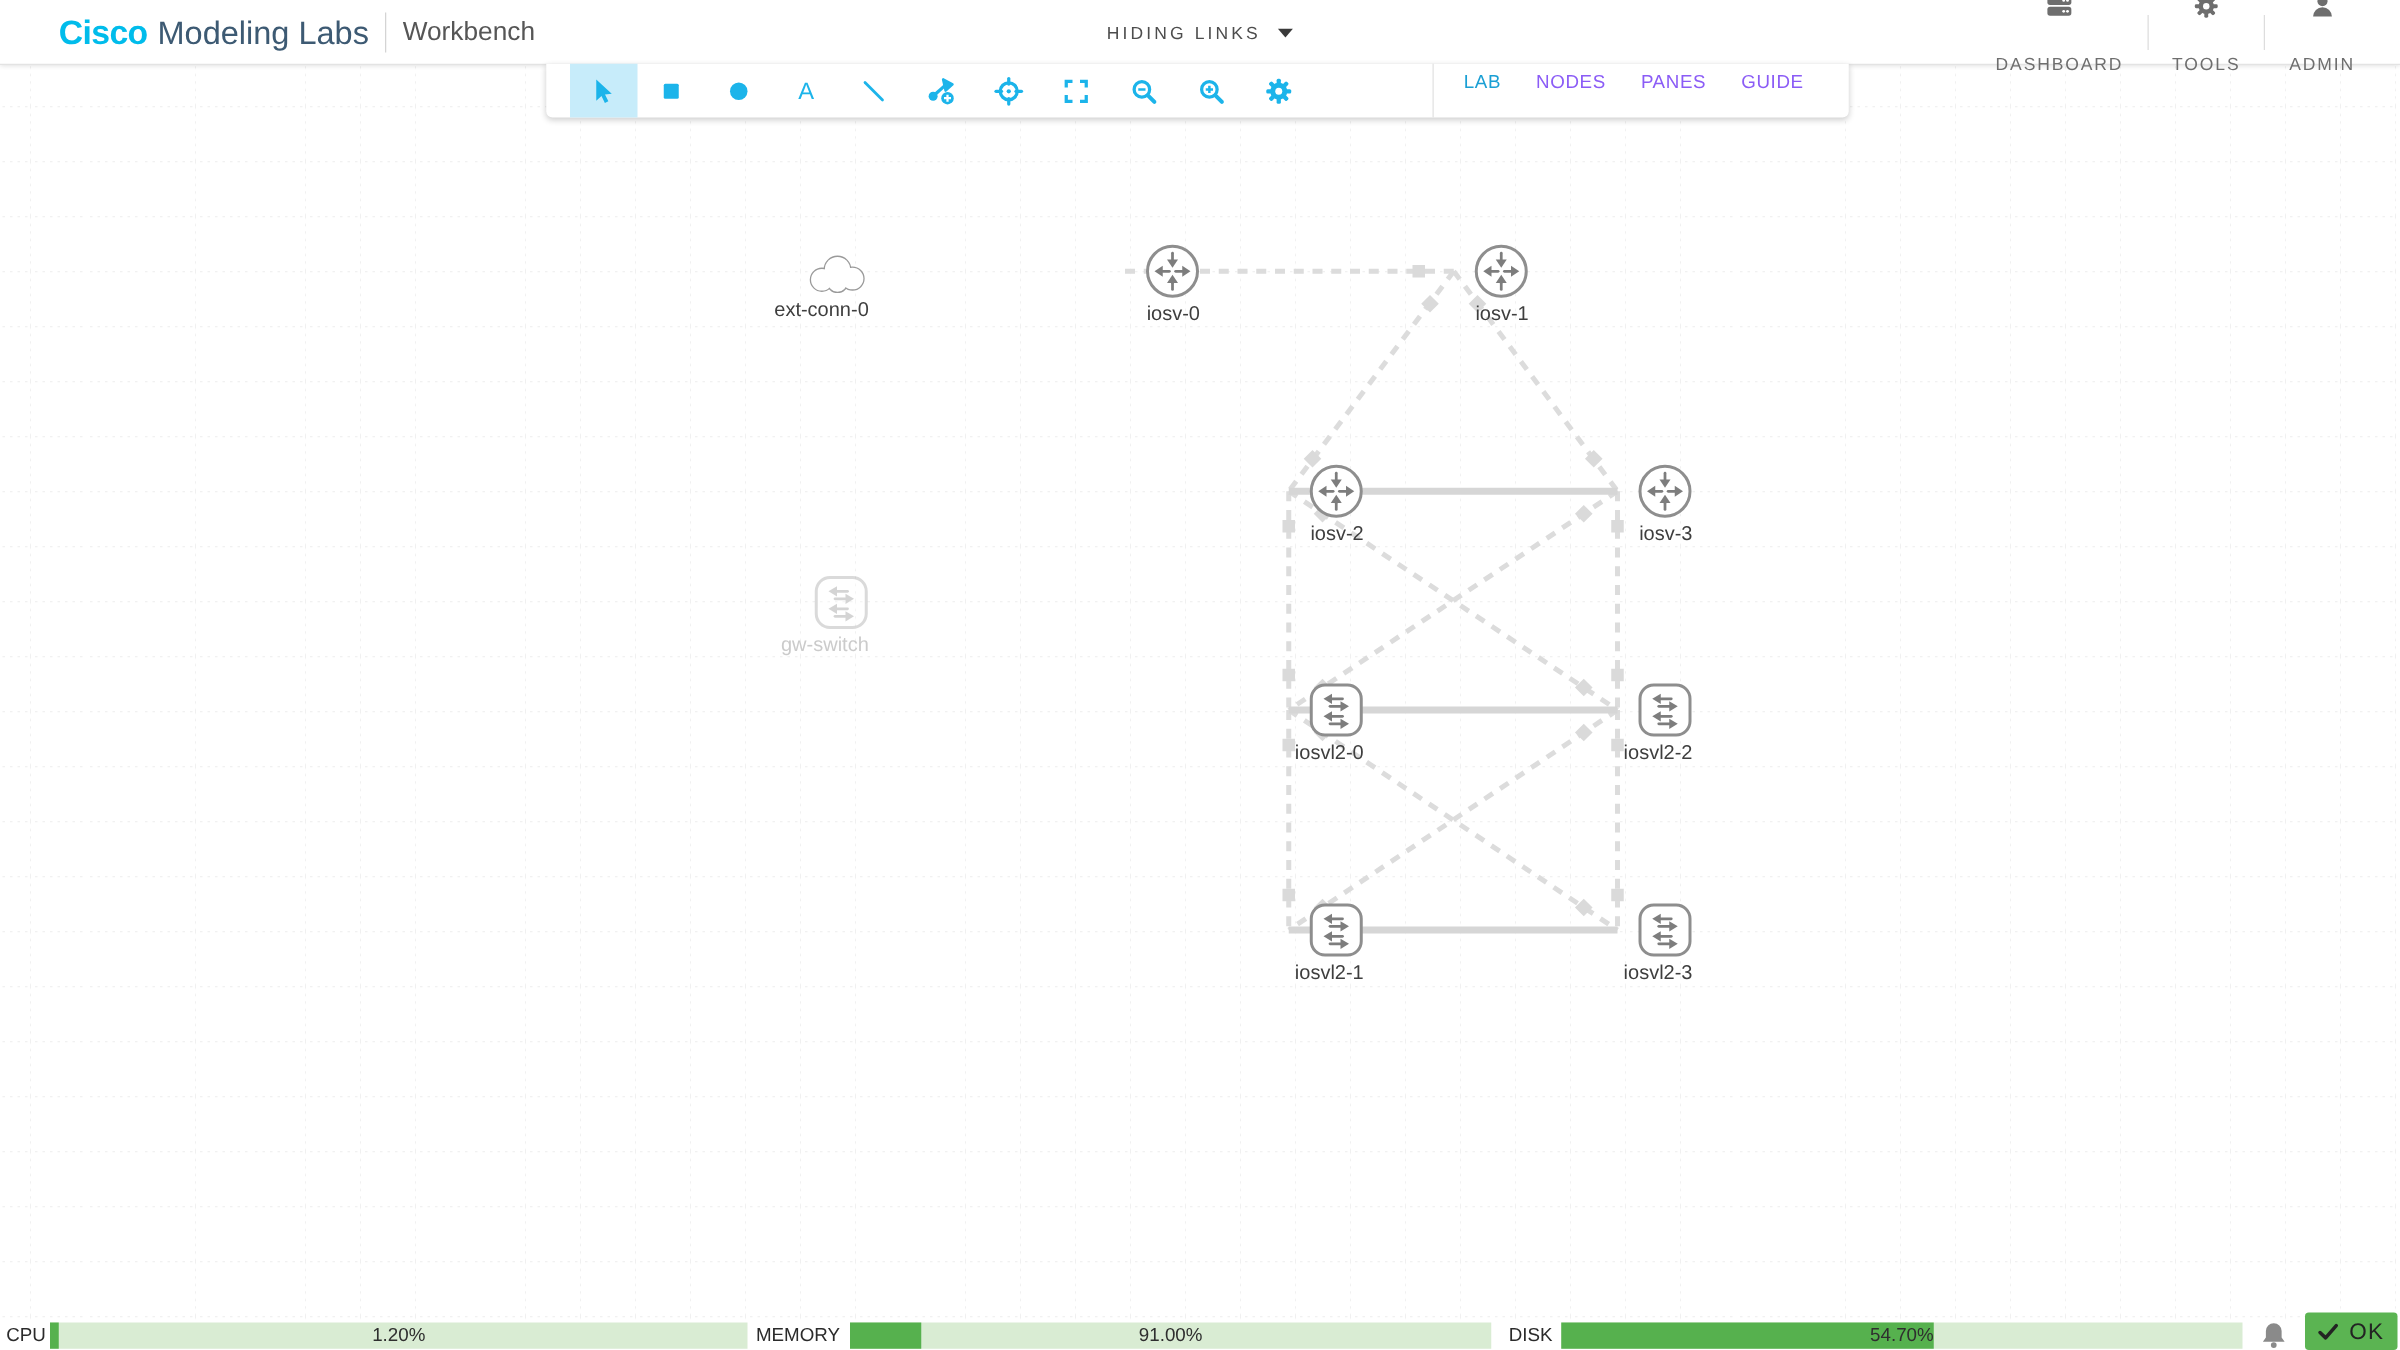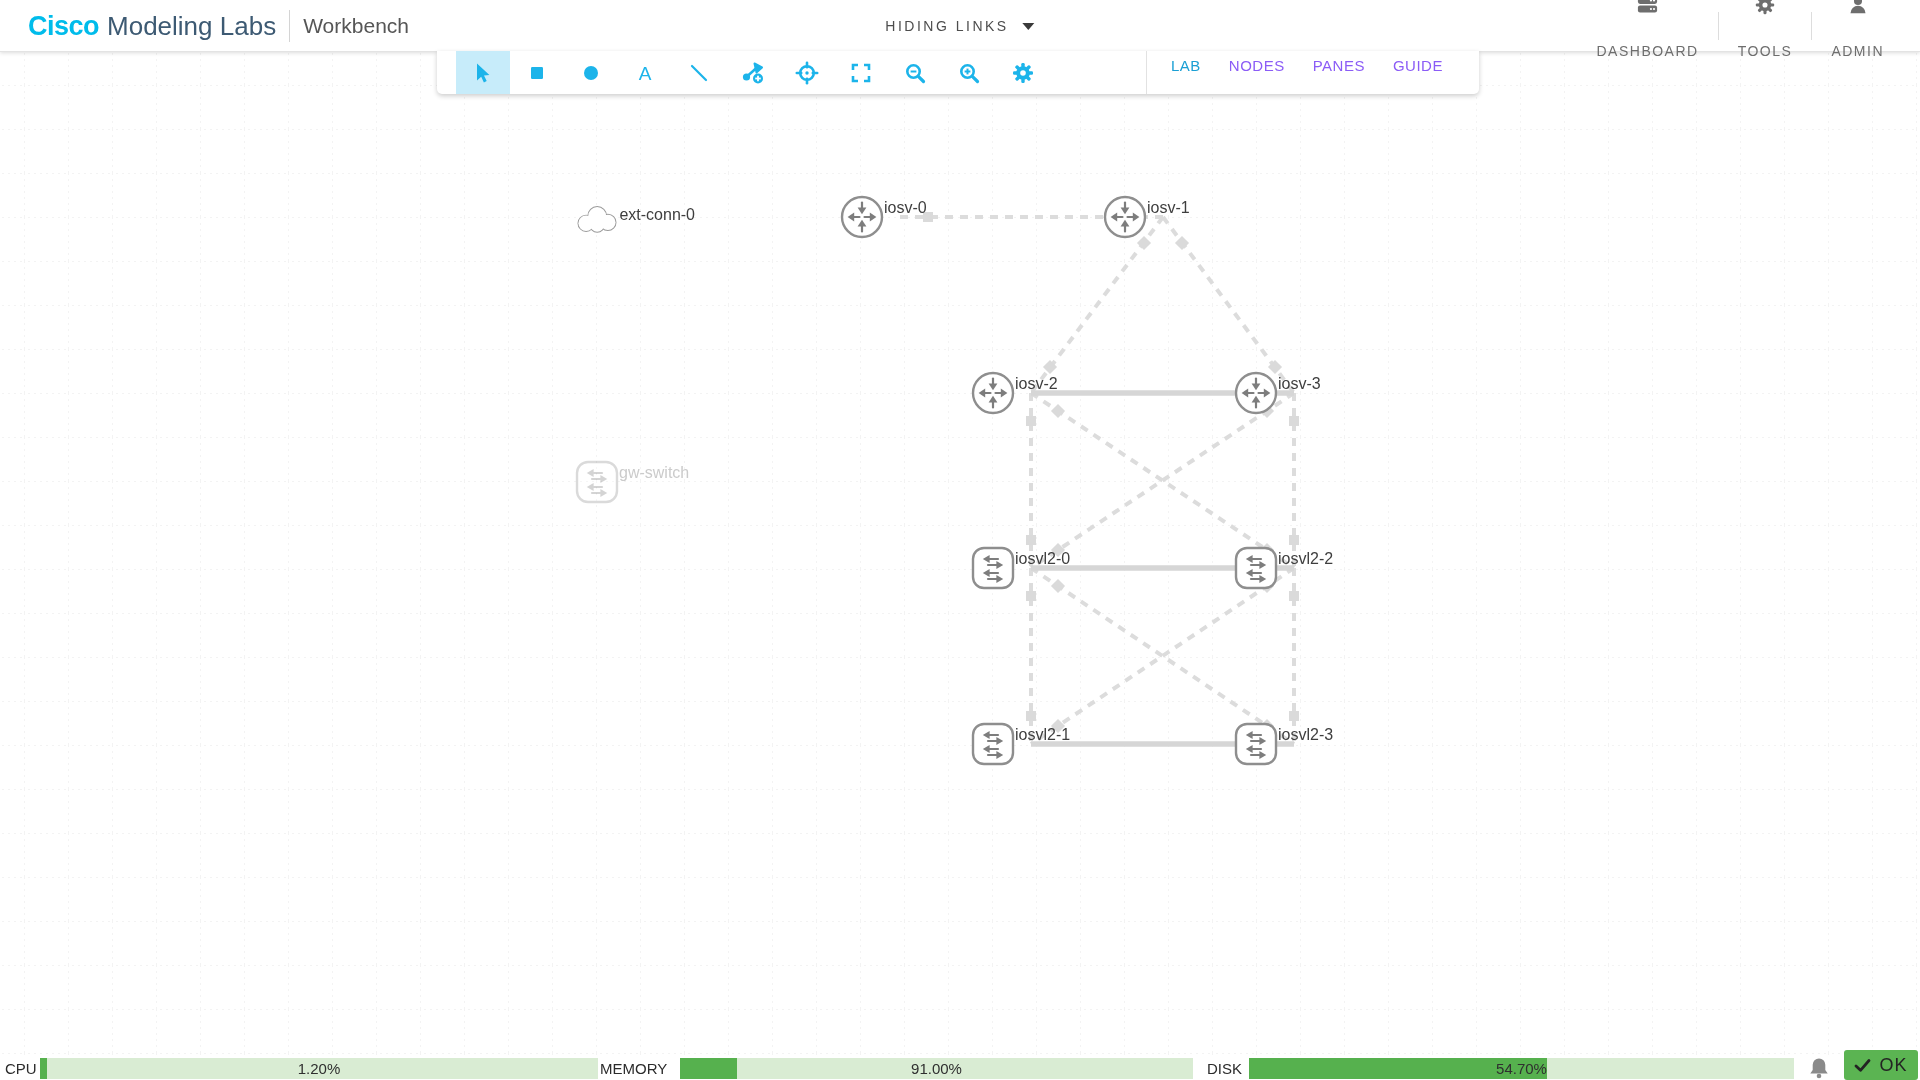--- a/index.html
+++ b/index.html
@@ -6,32 +6,32 @@
   html,body { width:1920px; height:1080px; overflow:hidden; background:#fff;
               font-family:"Liberation Sans", sans-serif; }
 
   
   .canvas { position:absolute; inset:0; background:#fff; }
   .canvas svg.layer { position:absolute; left:0; top:0; }
   line.lnk-dashed { stroke:#dcdcdc; stroke-width:4; stroke-dasharray:8 7; }
   line.lnk-solid  { stroke:#d6d6d6; stroke-width:5.5; }
   .stub { fill:#dadada; }
 
-  .node { position:absolute; width:120px; display:flex; 
-          align-items:flex-start; cursor:pointer; }
+  .node { position:absolute; width:120px; display:flex; flex-direction:column;
+          align-items:flex-end; cursor:pointer; }
   .node-label { margin-top:4px; font-size:16px; color:#3e3e3e; white-space:nowrap; }
   .node.disabled .n-icon { opacity:.32; }
   .node.disabled .node-label { color:#cbcbcb; }
 
   
   .header { position:absolute; left:0; top:0; width:1920px; height:52px; background:#fff;
             border-bottom:1px solid #e3e3e3; box-shadow:0 1px 4px rgba(0,0,0,.14);
             z-index:10; display:flex; align-items:center; }
   .brand { position:absolute; left:28px; top:0; height:52px; display:flex; align-items:center; }
-  .brand-primary { font-size:27px; font-weight:bold; color:#00bceb; letter-spacing:-.5px; }
+  .brand-primary { font-size:27px; font-weight:bold; color:#00bceb; letter-spacing:-.5px;margin-left:19px; }
   .brand-secondary { font-size:26px; color:#3d5a73; margin-left:8px; }
   .brand-divider { width:1px; height:32px; background:#d4d4d4; margin:0 13px; }
   .workspace-title { font-size:21px; color:#565656; }
   .links-toggle { position:absolute; left:50%; top:0; transform:translateX(-50%); height:52px;
                   display:flex; align-items:center; gap:14px; cursor:pointer; }
   .links-toggle-label { font-size:14px; letter-spacing:2.5px; color:#4d4d4d; }
   .caret-down { width:0; height:0; border-left:6px solid transparent;
                 border-right:6px solid transparent; border-top:7px solid #3a3a3a; }
   .top-nav { position:absolute; right:36px; top:0; height:52px; display:flex; align-items:center; }
   .nav-item { display:flex; align-items:center; gap:27px; cursor:pointer;flex-direction:column; }
@@ -373,21 +373,21 @@
   </div>
 </div>
 
 <div class="statusbar">
   <div class="sb-label" style="left:5px">CPU</div>
   <div class="meter" style="left:40px; width:558px">
     <div class="meter-fill" style="width: 1.2%;"></div>
     <div class="meter-text">1.20%</div>
   </div>
 
-  <div class="sb-label" style="left:600px; width:72px; ">MEMORY</div>
+  <div class="sb-label" style="left:600px; width:72px; text-align:right">MEMORY</div>
   <div class="meter" style="left:680px; width:513px">
     <div class="meter-fill" style="width: 11.14%;"></div>
     <div class="meter-text">91.00%</div>
   </div>
 
   <div class="sb-label" style="left:1204px; width:38px; text-align:right">DISK</div>
   <div class="meter" style="left:1249px; width:545px">
     <div class="meter-fill" style="width: 54.7%;"></div>
     <div class="meter-text">54.70%</div>
   </div>

